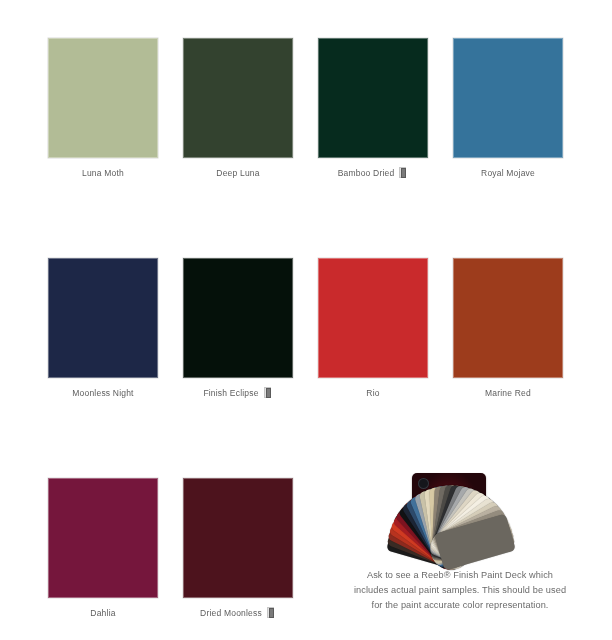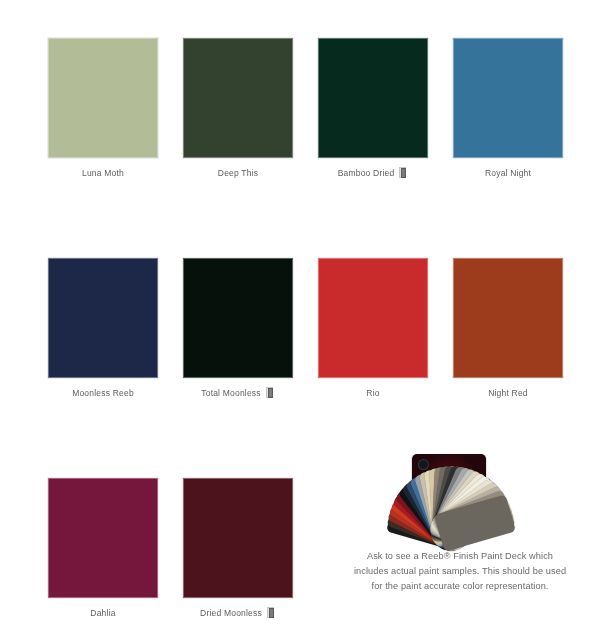--- a/index.html
+++ b/index.html
@@ -94,21 +94,21 @@
     height: 10px;
     background: #7a7a7a;
     border: 0.5px solid #5a5a5a;
     box-sizing: border-box;
   }
 
   
   .deck-block {
     position: absolute;
     left: 318px;
-    top: 376px;
+    top: 395px;
     width: 284px;
   }
 
   .deck-photo {
     position: relative;
     width: 240px;
     height: 165px;
     margin: 0 auto;
   }
 
@@ -227,73 +227,73 @@
       <div class="swatch-cell">
         <div class="swatch-chip" style="background: rgb(178, 188, 150);"></div>
         <div class="swatch-caption">
           <span class="swatch-label">Luna Moth</span>
         </div>
       </div>
 
       <div class="swatch-cell">
         <div class="swatch-chip" style="background: rgb(51, 66, 47);"></div>
         <div class="swatch-caption">
-          <span class="swatch-label">Deep  This</span>
+          <span class="swatch-label">Deep  Luna</span>
         </div>
       </div>
 
       <div class="swatch-cell">
         <div class="swatch-chip" style="background: rgb(6, 43, 30);"></div>
         <div class="swatch-caption">
           <span class="swatch-label">Bamboo Dried</span>
           <span class="door-icon">
             <span class="panel-back"></span>
             <span class="panel-front"></span>
           </span>
         </div>
       </div>
 
       <div class="swatch-cell">
         <div class="swatch-chip" style="background: rgb(53, 115, 155);"></div>
         <div class="swatch-caption">
-          <span class="swatch-label">Royal Night</span>
+          <span class="swatch-label">Royal Mojave</span>
         </div>
       </div>
     </div>
 
     <div class="swatch-row row-2">
       <div class="swatch-cell">
         <div class="swatch-chip" style="background: rgb(29, 39, 71);"></div>
         <div class="swatch-caption">
-          <span class="swatch-label">Moonless Reeb</span>
+          <span class="swatch-label">Moonless Night</span>
         </div>
       </div>
 
       <div class="swatch-cell">
         <div class="swatch-chip" style="background: rgb(5, 17, 10);"></div>
         <div class="swatch-caption">
-          <span class="swatch-label">Total Moonless</span>
+          <span class="swatch-label">Finish Eclipse</span>
           <span class="door-icon">
             <span class="panel-back"></span>
             <span class="panel-front"></span>
           </span>
         </div>
       </div>
 
       <div class="swatch-cell">
         <div class="swatch-chip" style="background: rgb(201, 42, 44);"></div>
         <div class="swatch-caption">
           <span class="swatch-label">Rio</span>
         </div>
       </div>
 
       <div class="swatch-cell">
         <div class="swatch-chip" style="background: rgb(157, 60, 28);"></div>
         <div class="swatch-caption">
-          <span class="swatch-label">Night Red</span>
+          <span class="swatch-label">Marine Red</span>
         </div>
       </div>
     </div>
 
     <div class="swatch-row row-3">
       <div class="swatch-cell">
         <div class="swatch-chip" style="background: rgb(117, 22, 60);"></div>
         <div class="swatch-caption">
           <span class="swatch-label">Dahlia</span>
         </div>

